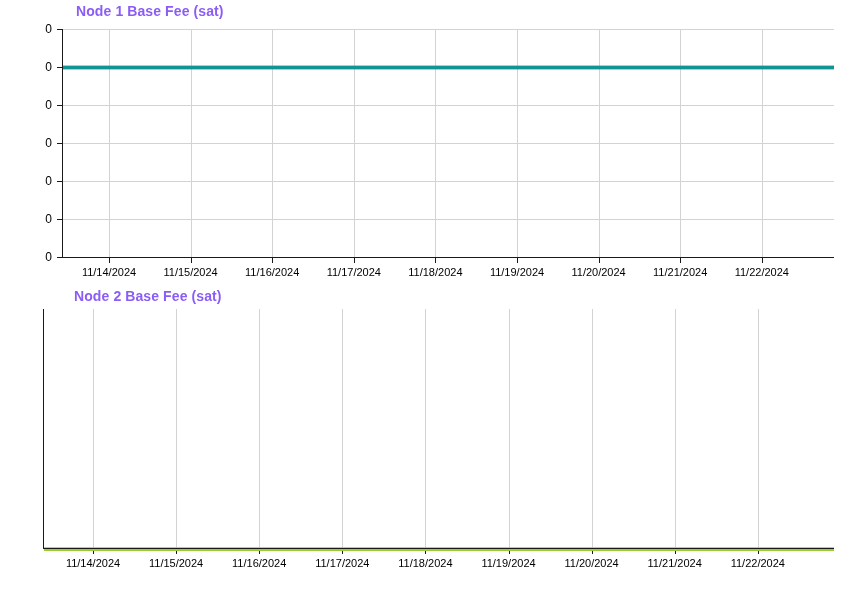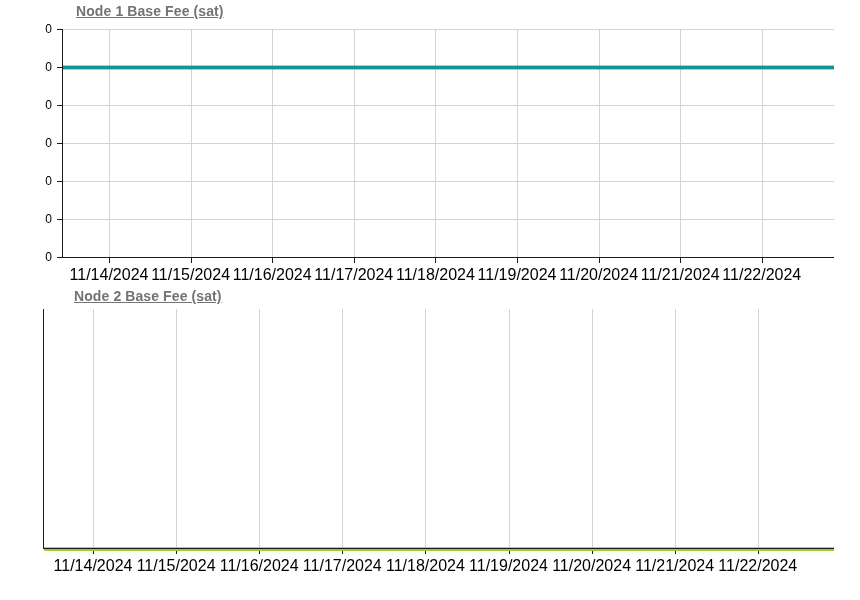--- a/index.html
+++ b/index.html
@@ -1,39 +1,38 @@
 <!DOCTYPE html>
 <html><head>
 <meta charset="utf-8">
 <style>
   html,body{margin:0;padding:0;background:#ffffff;}
   .screen{
     position:relative;width:860px;height:600px;background:#ffffff;overflow:hidden;
     font-family:"Liberation Sans", sans-serif;color:#000;
   }
   .chart-title{
-    position:absolute;font-size:14px;font-weight:700;color:#737373;white-space:nowrap;
+    position:absolute;font-size:14px;font-weight:700;color:#8b5cf6;white-space:nowrap;
     letter-spacing:.1px;
-    text-decoration:underline;
   }
   .chart1-title{left:76px;top:3px;}
   .chart2-title{left:74px;top:288px;}
   .plot{
     position:absolute;background:#fff;
     border-left:1px solid #1a1a1a;border-bottom:1px solid #1a1a1a;
   }
   .plot1{left:62px;top:29px;width:771px;height:228px;}
   .plot2{left:43px;top:309px;width:790px;height:239px;}
   .gridline-v{position:absolute;top:0;bottom:0;width:1px;background:#d3d3d3;}
   .gridline-h{position:absolute;left:0;right:0;height:1px;background:#d3d3d3;}
   .tick-x{position:absolute;top:100%;width:1px;height:6px;background:#1a1a1a;}
   .tick-y{position:absolute;right:100%;width:6px;height:1px;background:#1a1a1a;}
   .xlabel{
     position:absolute;top:calc(100% + 9px);transform:translateX(-50%);
-    font-size:16px;color:#000;white-space:nowrap;
+    font-size:11px;color:#000;white-space:nowrap;
   }
   .ylabel{
     position:absolute;right:calc(100% + 11px);transform:translateY(-50%);
     font-size:12px;color:#000;line-height:1;
   }
   .series-line{position:absolute;left:0;right:0;}
   .line-node1{
     top:37px;height:3px;
     box-shadow:0 -1px 0 rgba(17,148,149,.40),0 1px 0 rgba(17,148,149,.40);
     background-image:repeating-linear-gradient(90deg,

